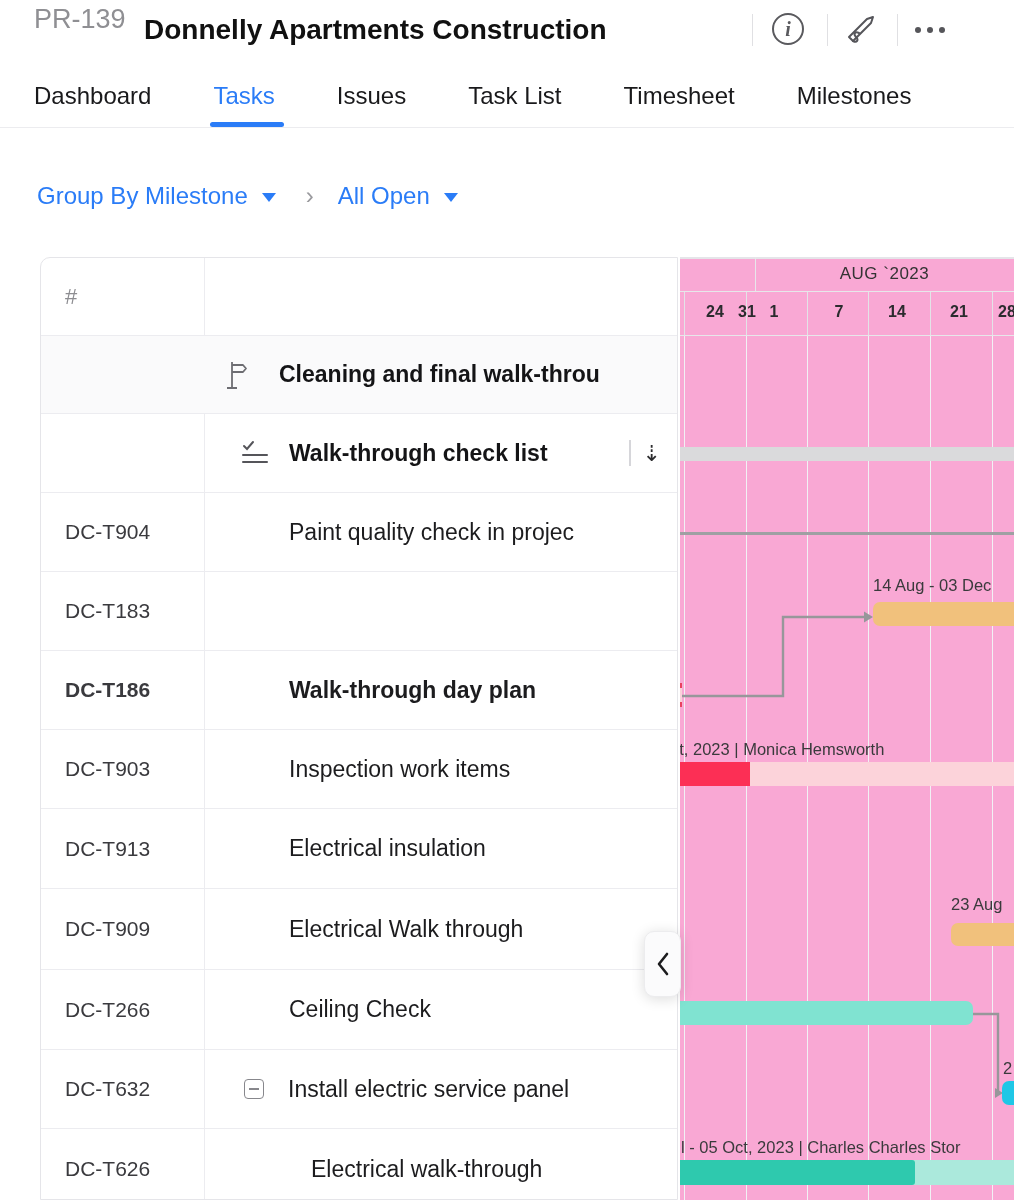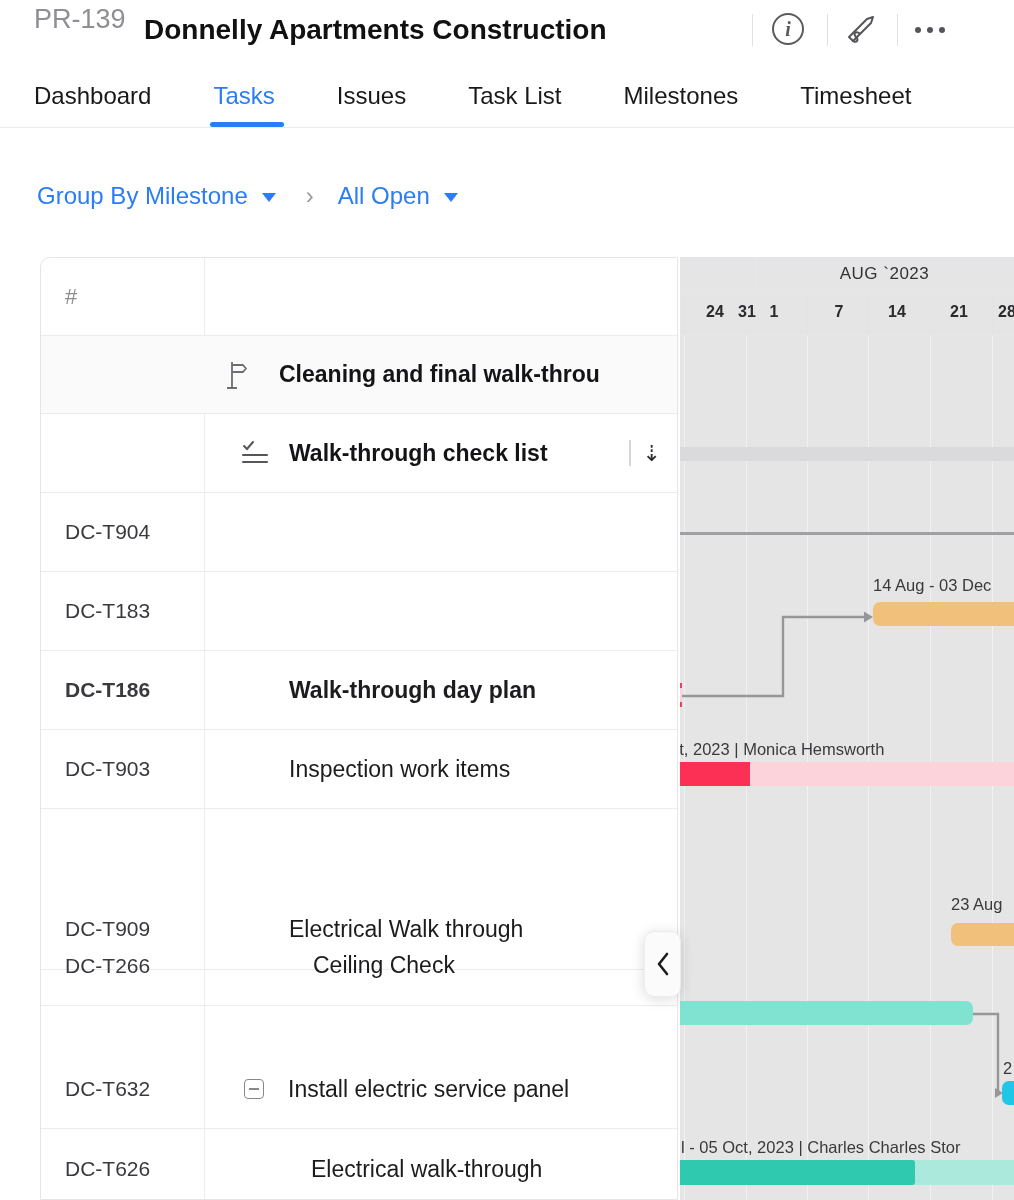--- a/index.html
+++ b/index.html
@@ -40,29 +40,29 @@
   .trow .idcell{width:163px;padding-left:24px;box-sizing:border-box;font-size:21px;color:#3a3a3e;flex:none;}
   .trow .taskcell{flex:1;display:flex;align-items:center;min-width:0;}
   .tname{font-size:23px;color:#1c1c1e;white-space:nowrap;overflow:hidden;}
   .tbold{font-weight:700;color:#141416;}
   #row-head{top:0;height:78px;}
   #row-head .hlabel{font-size:22px;color:#8d8d91;}
   #row-ms{top:78px;height:78px;background:#fafafb;}
   #row-tl{top:156px;height:79px;}
   .r2{top:235px;height:79px;} .r3{top:314px;height:79px;} .r4{top:393px;height:79px;font-weight:bold;}
   .r5{top:472px;height:79px;} .r6{top:551px;height:80px;} .r7{top:631px;height:81px;}
-  .r8{top:668px;height:80px;gap:24px;} .r9{top:792px;height:79px;} .r10{top:871px;height:80px;border-bottom:none;}
+  .r8{top:712px;height:80px;} .r9{top:792px;height:79px;} .r10{top:871px;height:80px;border-bottom:none;}
   .tl-div{width:1.5px;height:26px;background:#d6d6da;margin-left:auto;flex:none;}
   .tl-arrow{font-family:"DejaVu Sans",sans-serif;font-size:22px;color:#2c2c2e;margin:0 16px 0 12px;flex:none;cursor:pointer;}
   .sub-collapse{width:20px;height:20px;border:1.5px solid #87878c;border-radius:4px;box-sizing:border-box;
                 position:relative;flex:none;cursor:pointer;}
   .sub-collapse::after{content:"";position:absolute;left:4px;right:4px;top:50%;height:1.5px;margin-top:-1px;background:#87878c;}
 
   
-  #gantt{position:absolute;left:680px;top:257px;width:334px;height:943px;overflow:hidden;background:#e5e5e5;}
+  #gantt{position:absolute;left:680px;top:257px;width:334px;height:943px;overflow:hidden;background:#f9a8d4;}
   #g-top{position:absolute;left:0;top:0;right:0;height:1.5px;background:#e5e5e9;}
   #g-mline{position:absolute;left:0;top:34px;right:0;height:1px;background:#e7e7ea;}
   #g-tline{position:absolute;left:0;top:78px;right:0;height:1px;background:#e7e7ea;}
   #month-sep{position:absolute;left:75px;top:0;width:1px;height:34px;background:#e7e7ea;}
   #month-label{position:absolute;left:75px;top:7px;width:259px;text-align:center;font-size:17px;color:#333;letter-spacing:.5px;}
   #month-frag{position:absolute;left:0;top:7px;width:4px;overflow:hidden;font-size:17px;color:#333;}
   #month-frag span{margin-left:-9px;display:inline-block;}
   .vline{position:absolute;top:34px;bottom:0;width:1px;background:linear-gradient(#e3e3e7 0 44px,#f1f1f4 44px);}
   .tick{position:absolute;top:46px;width:44px;text-align:center;font-size:16px;font-weight:600;color:#2b2b2e;}
   .gbar{position:absolute;height:24px;border-radius:7px;}
@@ -119,22 +119,22 @@
         <i></i>
         <i></i>
       </div>
   </div>
 
   <div id="tabs">
     <div class="tab">Dashboard</div>
     <div class="tab active">Tasks</div>
     <div class="tab">Issues</div>
     <div class="tab">Task List</div>
+    <div class="tab">Timesheet</div>
     <div class="tab">Milestones</div>
-    <div class="tab">Timesheet</div>
   </div>
   <div id="tabs-rule"></div>
 
   <div id="filter-row">
     <span class="flink">
       <span>Group By Milestone</span>
       <i class="caret"></i>
     </span>
     <span id="crumb-sep">›</span>
     <span class="flink">
@@ -179,34 +179,43 @@
           </svg>
         </span>
         <span class="tname tbold" style="margin-left:20px;">Walk-through check list</span>
         <i class="tl-div"></i>
         <span class="tl-arrow">⇣</span>
       </div>
     </div>
 
     <div class="trow r2">
       <div class="idcell">DC-T904</div>
+      <div class="taskcell">
+          <span class="tname" style="margin-left:85px;">Paint quality check in projec</span>
+        </div>
     </div>
     <div class="trow r3">
       <div class="idcell">DC-T183</div>
     </div>
     <div class="trow r4">
       <div class="idcell">DC-T186</div>
       <div class="taskcell">
           <span class="tname" style="margin-left:85px;">Walk-through day plan</span>
         </div>
     </div>
     <div class="trow r5">
       <div class="idcell">DC-T903</div>
       <div class="taskcell">
           <span class="tname" style="margin-left:85px;">Inspection work items</span>
+        </div>
+    </div>
+    <div class="trow r6">
+      <div class="idcell">DC-T913</div>
+      <div class="taskcell">
+          <span class="tname" style="margin-left:85px;">Electrical insulation</span>
         </div>
     </div>
     <div class="trow r7">
       <div class="idcell">DC-T909</div>
       <div class="taskcell">
           <span class="tname" style="margin-left:85px;">Electrical Walk through</span>
         </div>
     </div>
     <div class="trow r8">
       <div class="idcell">DC-T266</div>

